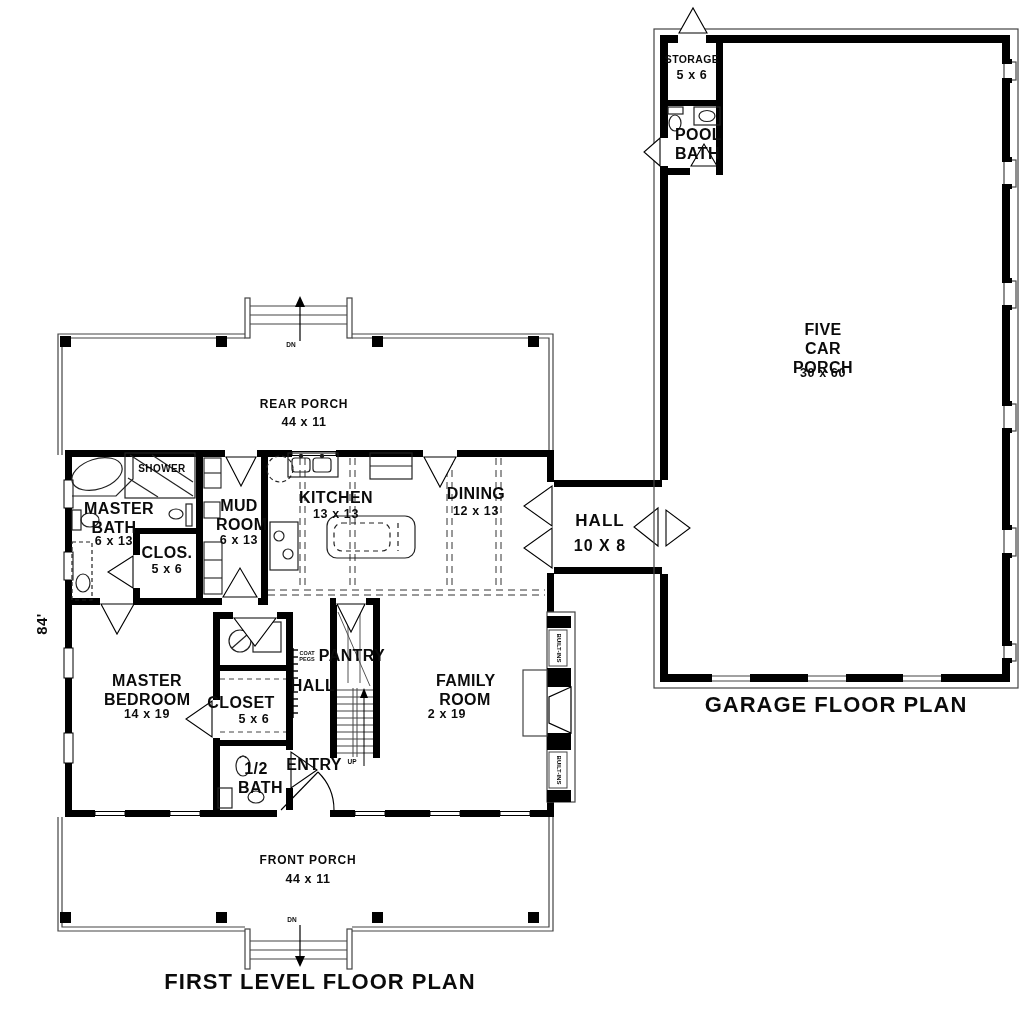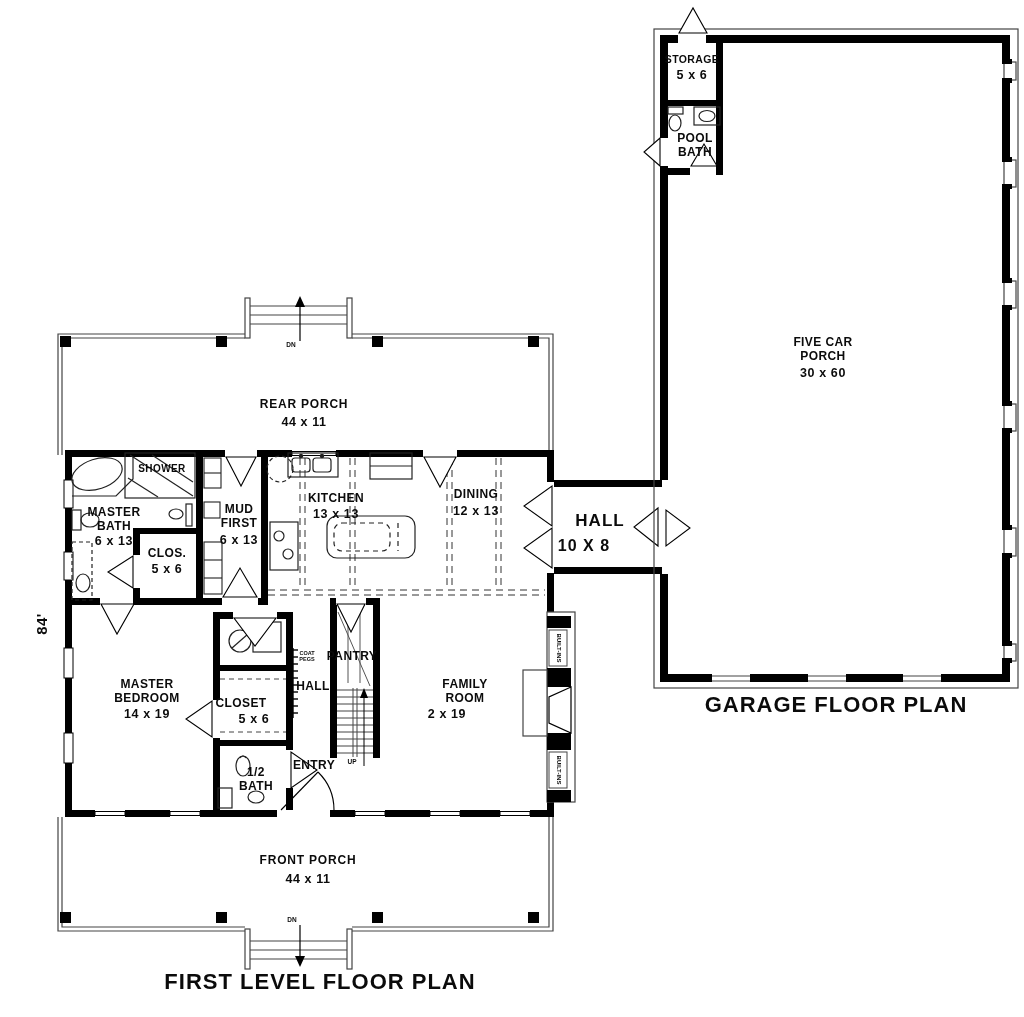--- a/index.html
+++ b/index.html
@@ -1,19 +1,19 @@
 <!DOCTYPE html>
 <html><head>
 <meta charset="utf-8">
 <style>
   html,body{margin:0;padding:0;background:#fff;}
   #plan{position:relative;width:1024px;height:1017px;background:#fff;overflow:hidden;
         font-family:"Liberation Sans",sans-serif;}
   #plan svg{position:absolute;left:0;top:0;}
-  .lbl{position:absolute;transform:translate(-50%,-50%);font-weight:bold;font-size:12px;
+  .lbl{position:absolute;transform:translate(-50%,-50%);font-weight:bold;font-size:16px;
        letter-spacing:.4px;color:#0b0b0b;text-align:center;white-space:nowrap;line-height:1.18;}
   .wrap{white-space:normal;}
   .sz{font-size:12.5px;letter-spacing:.6px;}
   .big{font-size:17px;letter-spacing:1px;}
   .bigsz{font-size:16px;letter-spacing:1px;}
   .tiny{font-size:6.5px;letter-spacing:0;}
   .micro{font-size:5.5px;letter-spacing:0;line-height:1.05;}
   .title{font-size:22px;letter-spacing:1px;}
   .v-ccw{transform:translate(-50%,-50%) rotate(-90deg);}
   .v-cw{transform:translate(-50%,-50%) rotate(90deg);font-size:6px;letter-spacing:0;}
@@ -365,31 +365,31 @@
   <div class="lbl tiny" style="left:291px;top:345px">DN</div>
 
   <div class="lbl wrap" style="left:114px;top:519px;width:60px">MASTER BATH</div>
   <div class="lbl sz" style="left:114px;top:541px">6 x 13</div>
 
   <div class="lbl" style="left:162px;top:469px;font-size:10px">SHOWER</div>
 
   <div class="lbl" style="left:167px;top:553px">CLOS.</div>
   <div class="lbl sz" style="left:167px;top:569px">5 x 6</div>
 
-  <div class="lbl wrap" style="left:239px;top:516px;width:46px">MUD FIRST</div>
+  <div class="lbl wrap" style="left:239px;top:516px;width:46px">MUD ROOM</div>
   <div class="lbl sz" style="left:239px;top:540px">6 x 13</div>
 
   <div class="lbl" style="left:336px;top:498px">KITCHEN</div>
   <div class="lbl sz" style="left:336px;top:514px">13 x 13</div>
 
   <div class="lbl" style="left:476px;top:494px">DINING</div>
   <div class="lbl sz" style="left:476px;top:511px">12 x 13</div>
 
   <div class="lbl big" style="left:600px;top:521px">HALL</div>
-  <div class="lbl bigsz" style="left:584px;top:546px">10 X 8</div>
+  <div class="lbl bigsz" style="left:600px;top:546px">10 X 8</div>
 
   <div class="lbl wrap" style="left:147px;top:691px;width:86px">MASTER BEDROOM</div>
   <div class="lbl sz" style="left:147px;top:714px">14 x 19</div>
 
   <div class="lbl" style="left:241px;top:703px">CLOSET</div>
   <div class="lbl sz" style="left:254px;top:719px">5 x 6</div>
 
   <div class="lbl" style="left:313px;top:686px">HALL</div>
   <div class="lbl" style="left:352px;top:656px">PANTRY</div>
 

